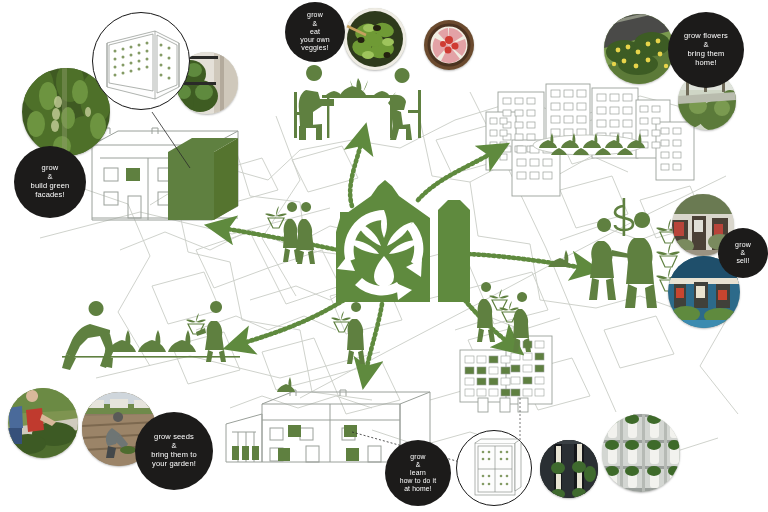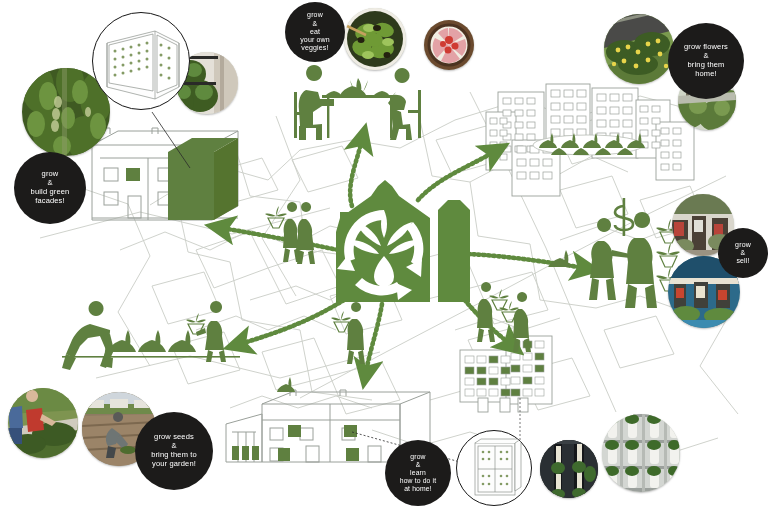--- a/index.html
+++ b/index.html
@@ -848,36 +848,36 @@
           <ellipse cx="52" cy="31" rx="7" ry="5"></ellipse>
           <ellipse cx="72" cy="31" rx="6" ry="5"></ellipse>
         <ellipse cx="10" cy="57" rx="7" ry="5"></ellipse>
           <ellipse cx="30" cy="57" rx="7" ry="5"></ellipse>
           <ellipse cx="52" cy="57" rx="7" ry="5"></ellipse>
           <ellipse cx="72" cy="57" rx="6" ry="5"></ellipse>
         </g>
     </svg>
   </div>
 
-  <div class="bubble" style="left:14px;top:152px;width:72px;height:72px;">
+  <div class="bubble" style="left:14px;top:146px;width:72px;height:72px;">
     <span>grow
 &amp;
 build green
 facades!</span>
   </div>
 
   <div class="bubble" style="left:285px;top:2px;width:60px;height:60px;font-size:7px;">
     <span>grow
 &amp;
 eat
 your own
 veggies!</span>
   </div>
 
-  <div class="bubble" style="left:668px;top:23px;width:76px;height:76px;">
+  <div class="bubble" style="left:668px;top:12px;width:76px;height:76px;">
     <span>grow flowers
 &amp;
 bring them
 home!</span>
   </div>
 
   <div class="bubble" style="left:718px;top:228px;width:50px;height:50px;font-size:7px;">
     <span>grow
 &amp;
 sell!</span>

